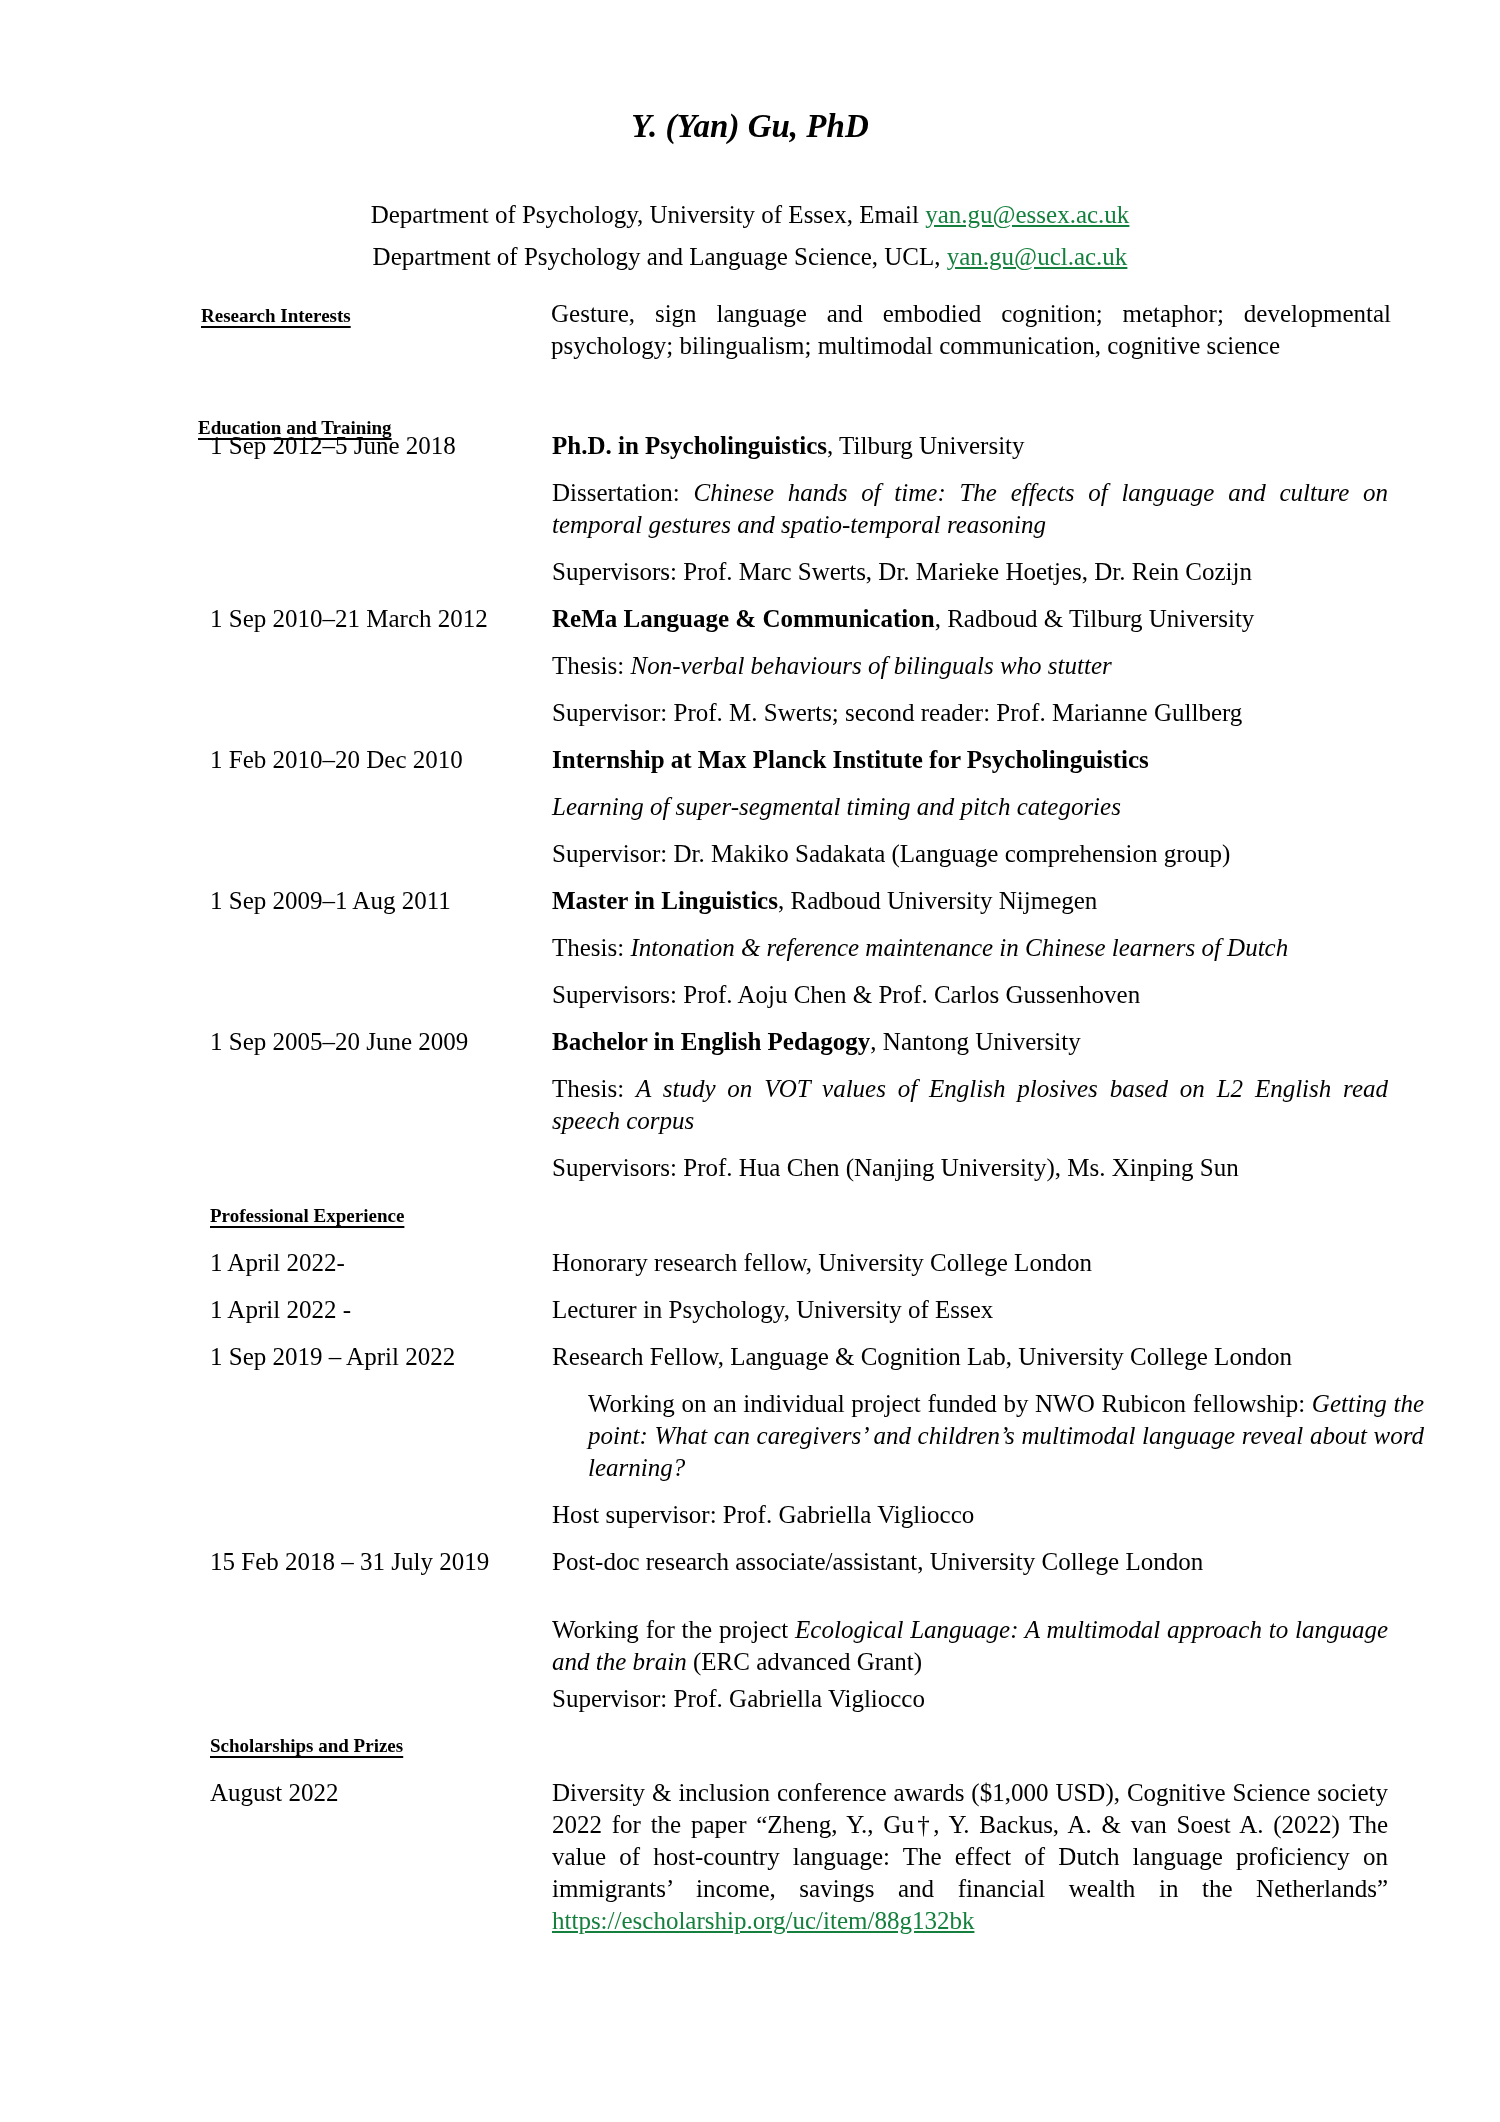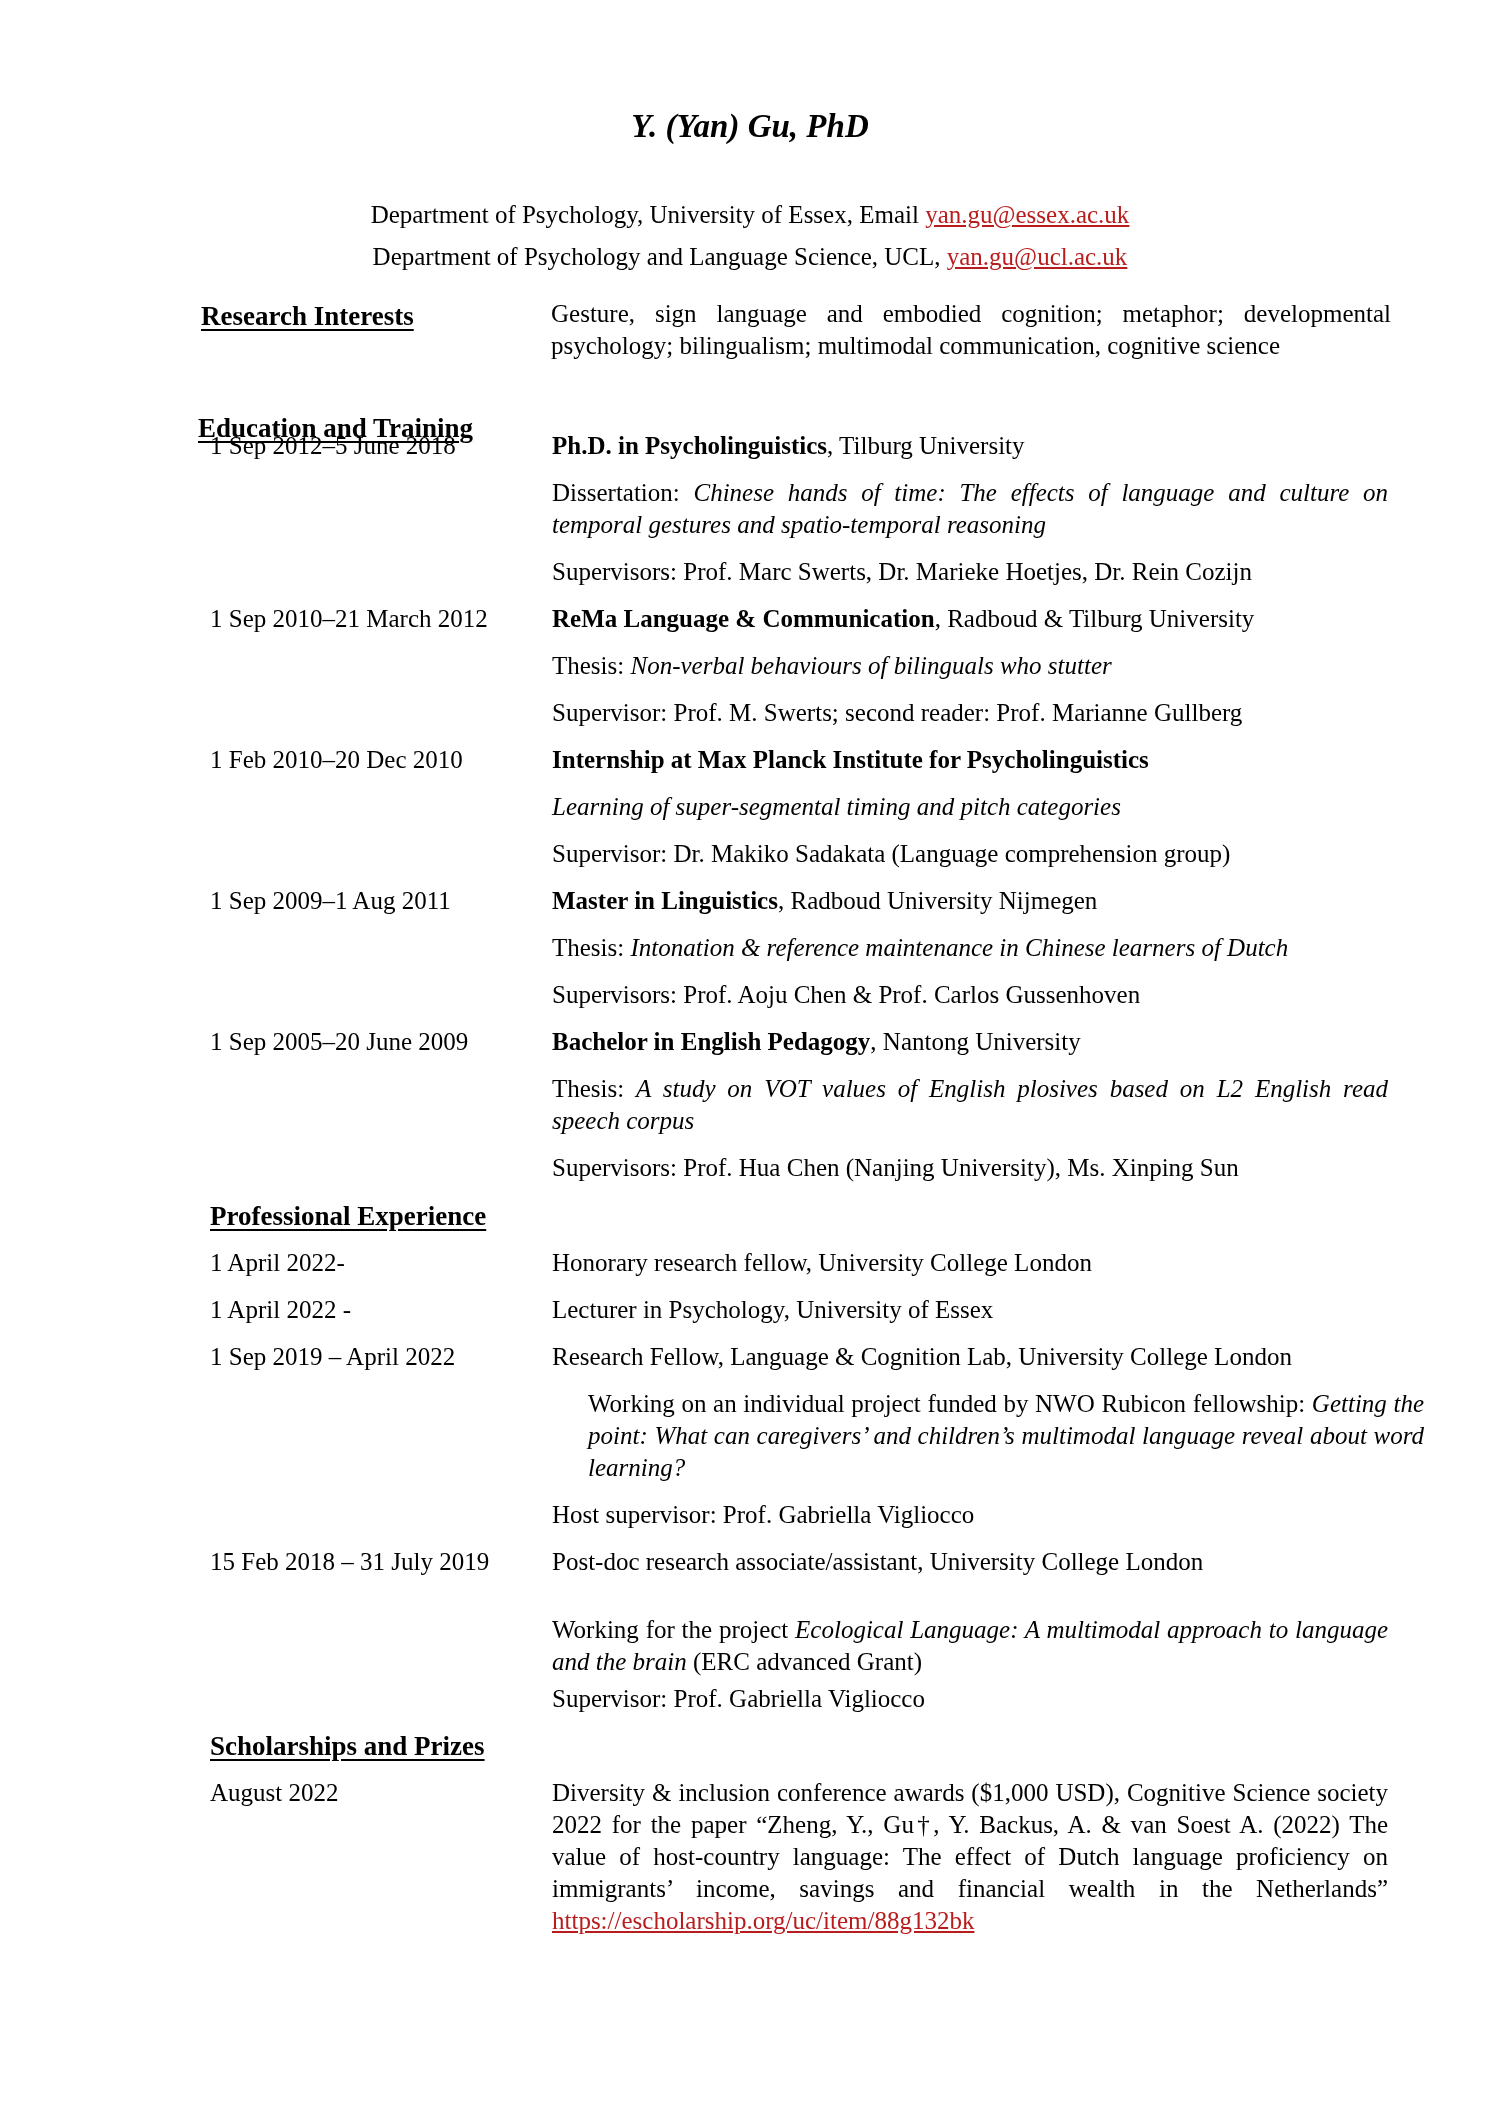--- a/index.html
+++ b/index.html
@@ -1,22 +1,22 @@
 <!DOCTYPE html>
 <html><head>
 <meta charset="utf-8">
 <style>
   html, body { margin: 0; padding: 0; background: #ffffff; }
   body { width: 1500px; height: 2122px; position: relative; overflow: hidden;
          font-family: "Liberation Serif", "DejaVu Serif", serif; color: #000; }
   .abs { position: absolute; white-space: nowrap; }
   .title { left: 0; width: 1500px; text-align: center; top: 108px; font-size: 33px; font-weight: bold; font-style: italic; }
   .dept { left: 0; width: 1500px; text-align: center; font-size: 25px; line-height: 30px; }
-  .link { color: #b91c1c; text-decoration: underline; }
-  .h { font-size: 27px; font-weight: bold; text-decoration: underline; text-decoration-thickness: 2px; text-underline-offset: 4px; line-height: 32px; }
+  .link { color: #15803d; text-decoration: underline; }
+  .h { font-size: 19px; font-weight: bold; text-decoration: underline; text-decoration-thickness: 2px; text-underline-offset: 4px; line-height: 32px; }
   .date { left: 210px; font-size: 25px; line-height: 32px; }
   .txt { left: 552px; width: 836px; font-size: 25px; line-height: 32px; white-space: normal; }
   .just { text-align: justify; text-align-last: left; }
   .ri { left: 551px; width: 840px; font-size: 25px; line-height: 32px; white-space: normal; }
   b { font-weight: bold; }
   i { font-style: italic; }
 </style>
 </head>
 <body>
 

